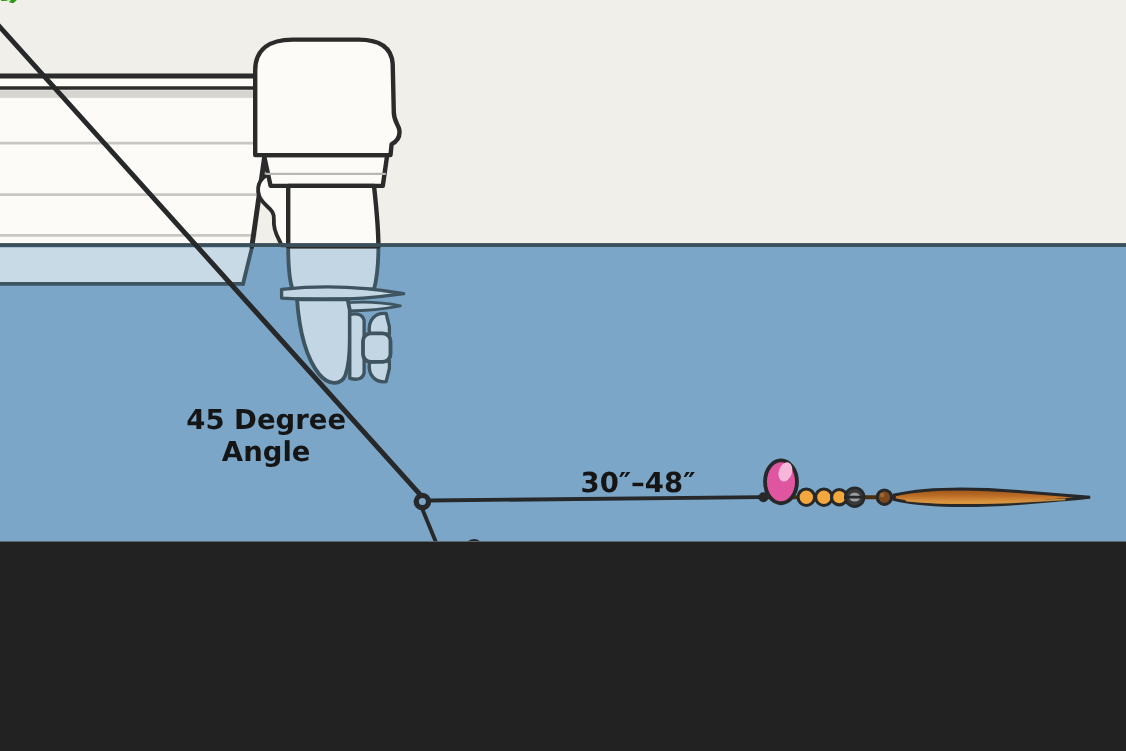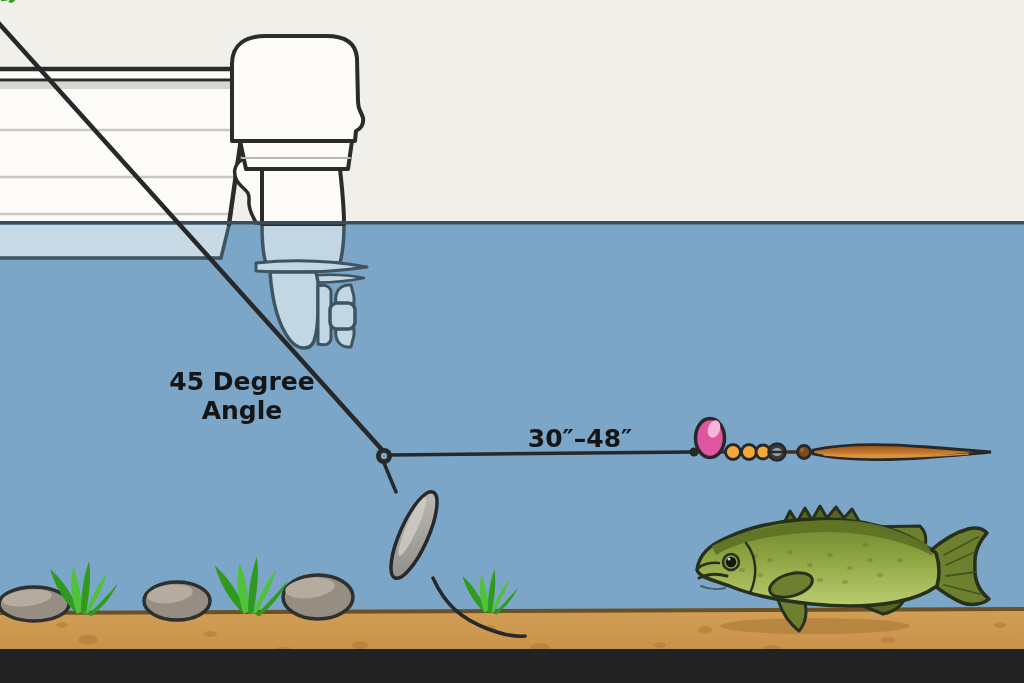--- a/index.html
+++ b/index.html
@@ -1,17 +1,17 @@
 <!DOCTYPE html>
 <html><head>
 <meta charset="utf-8">
 <style>
   html,body{margin:0;padding:0;background:#222;}
   #canvas{
-    position:relative;width:1024px;height:649px;overflow:hidden;
+    position:relative;width:1024px;height:492px;overflow:hidden;
     font-family:"DejaVu Sans","Liberation Sans",sans-serif;
   }
   #scene{position:absolute;inset:0;}
   text.diagram-label{
     font-family:"DejaVu Sans","Liberation Sans",sans-serif;
     font-size:25px;font-weight:600;fill:#151515;
   }
 </style>
 </head>
 <body>

